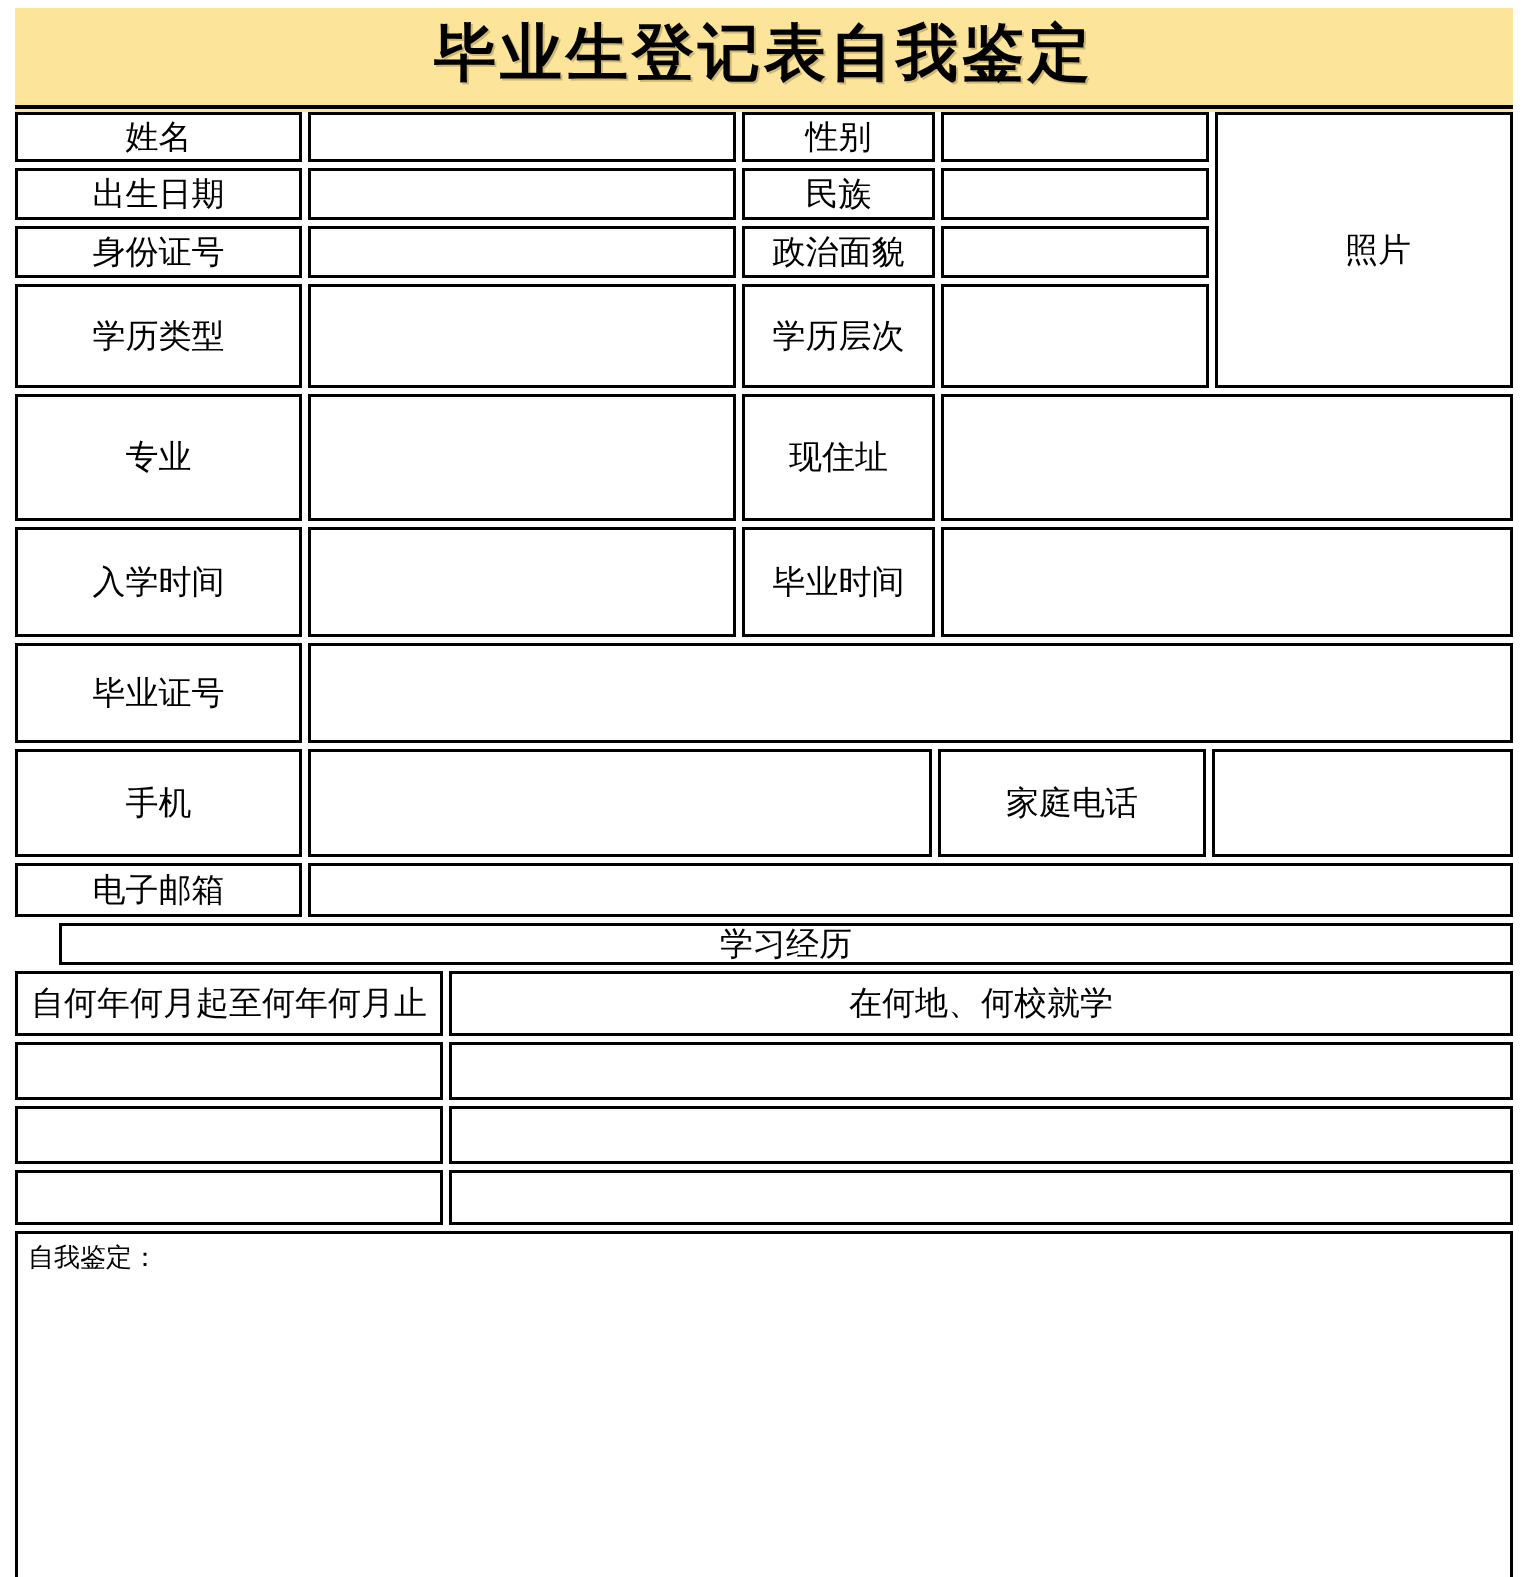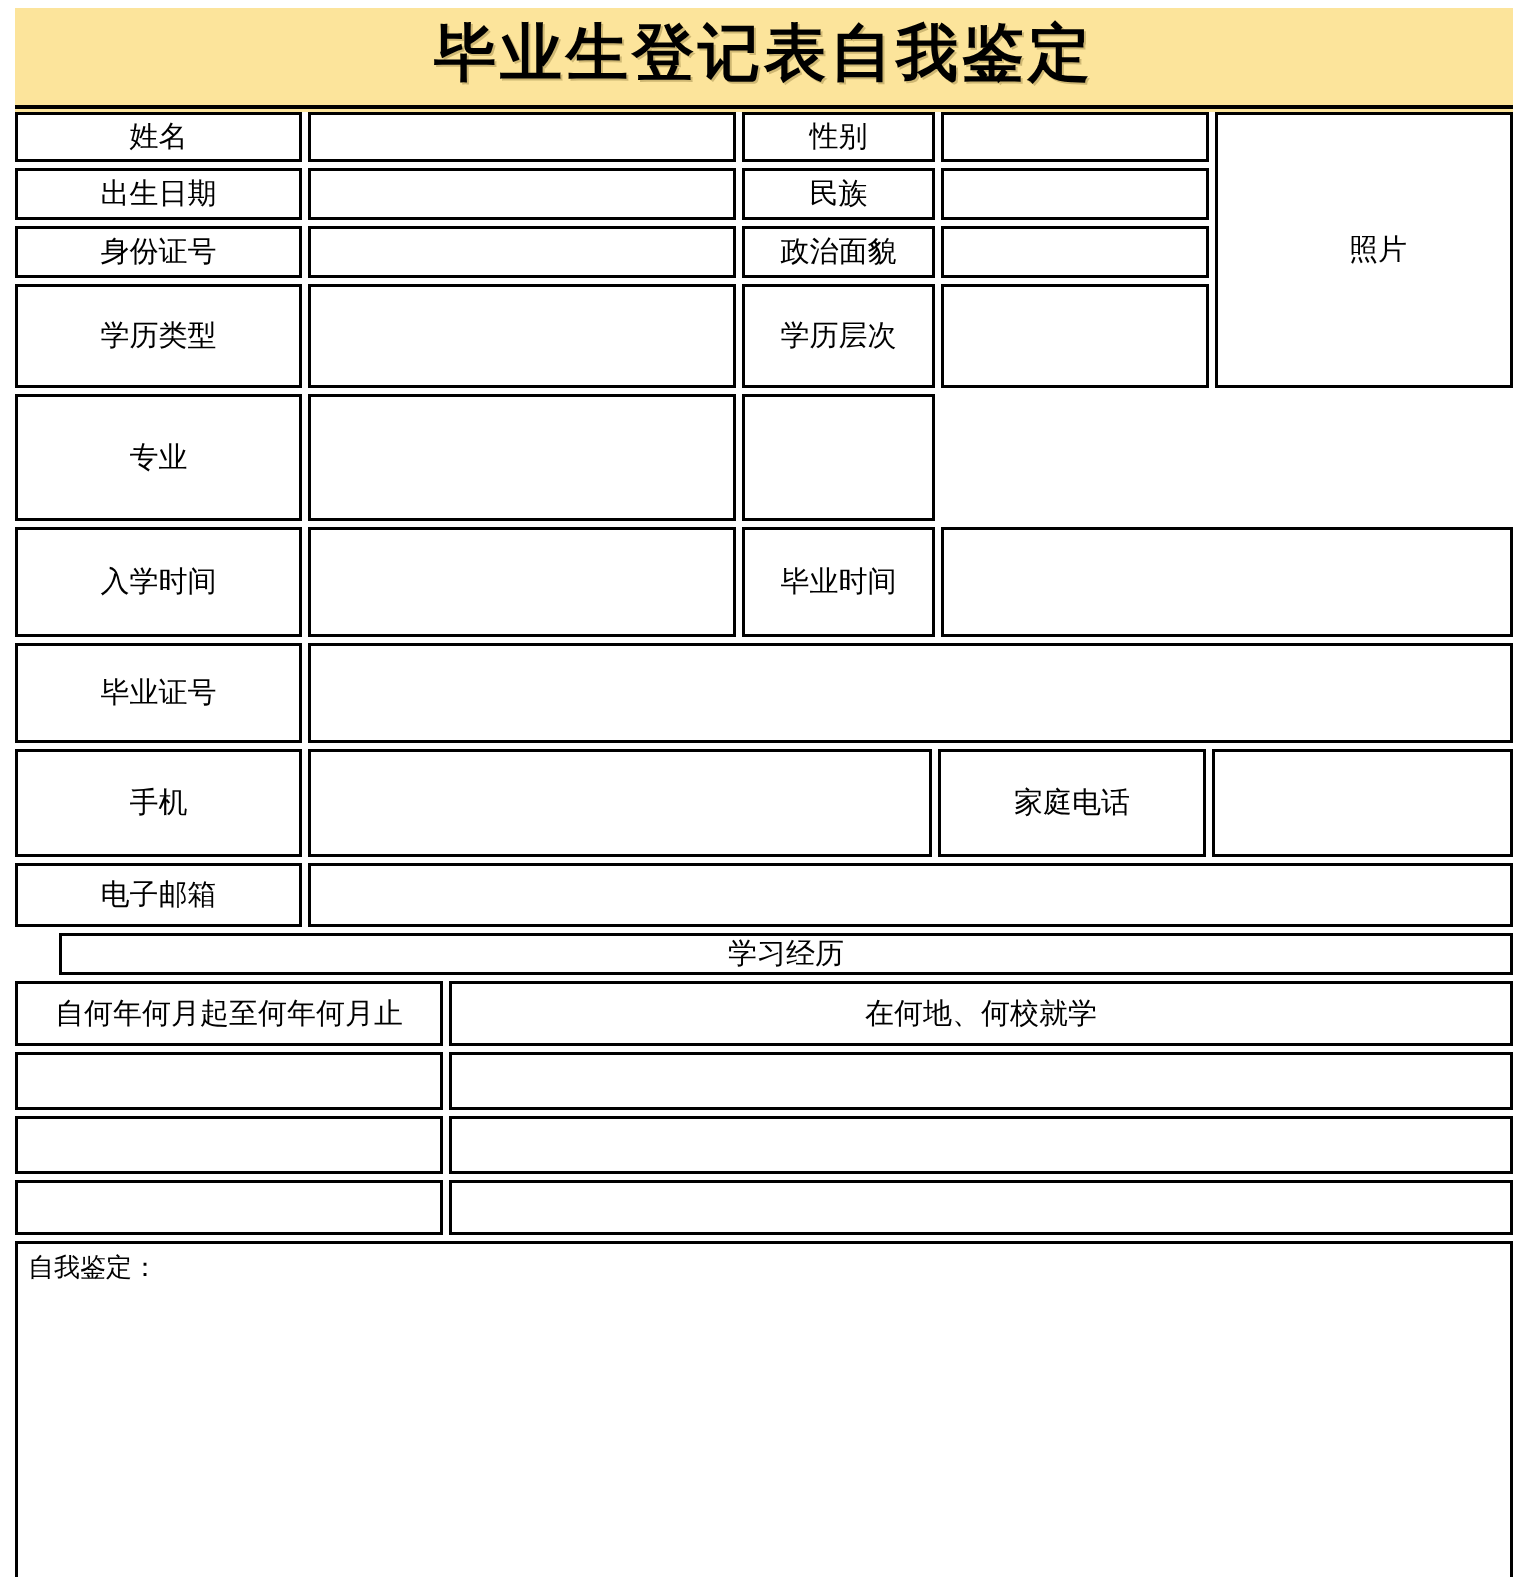--- a/index.html
+++ b/index.html
@@ -27,38 +27,38 @@
     position:absolute; left:0; right:0; bottom:3px; height:4px; background:#000;
   }
 
   
   .grid { display:grid; gap:6px; }
   .row  { margin-top:6px; }
   .cell {
     background:#fff;
     border:3px solid #000;
     display:flex; align-items:center; justify-content:center;
-    font-size:29px;
+    font-size:33px;
     box-sizing:border-box;
     overflow:hidden;
   }
   .value { justify-content:flex-start; padding-left:12px; }
 
   
   .gridA {
     grid-template-columns:287px 428px 193px 268px 1fr;
     grid-template-rows:50px 52px 52px 104px;
   }
   .photo-cell { grid-column:5; grid-row:1 / span 4;padding-left:28px; }
 
   .rowB { grid-template-columns:287px 428px 193px 1fr; height:127px; }
   .rowB6 { height:110px; }
   .rowC { grid-template-columns:287px 1fr; height:100px; }
   .rowD { grid-template-columns:287px 624px 268px 1fr; height:108px; }
-  .rowE { grid-template-columns:287px 1fr; height:64px; }
+  .rowE { grid-template-columns:287px 1fr; height:54px; }
   .rowF { grid-template-columns:1fr; height:42px;margin-left:44px; }
   .rowG { grid-template-columns:428px 1fr; height:65px;border-radius:6px; }
   .rowH { grid-template-columns:428px 1fr; height:58px; }
   .rowH14 { height:55px; }
 
   
   .self-box {
     margin-top:6px;
     height:384px;
     border:3px solid #000;
@@ -96,20 +96,21 @@
 
     <div class="cell label">学历类型</div>
     <div class="cell value"></div>
     <div class="cell label">学历层次</div>
     <div class="cell value"></div>
   </div>
 
   <div class="grid row rowB">
     <div class="cell label">专业</div>
     <div class="cell value"></div>
+    <div class="cell label">现住址</div>
     <div class="cell value"></div>
   </div>
 
   <div class="grid row rowB rowB6">
     <div class="cell label">入学时间</div>
     <div class="cell value"></div>
     <div class="cell label">毕业时间</div>
     <div class="cell value"></div>
   </div>
 

